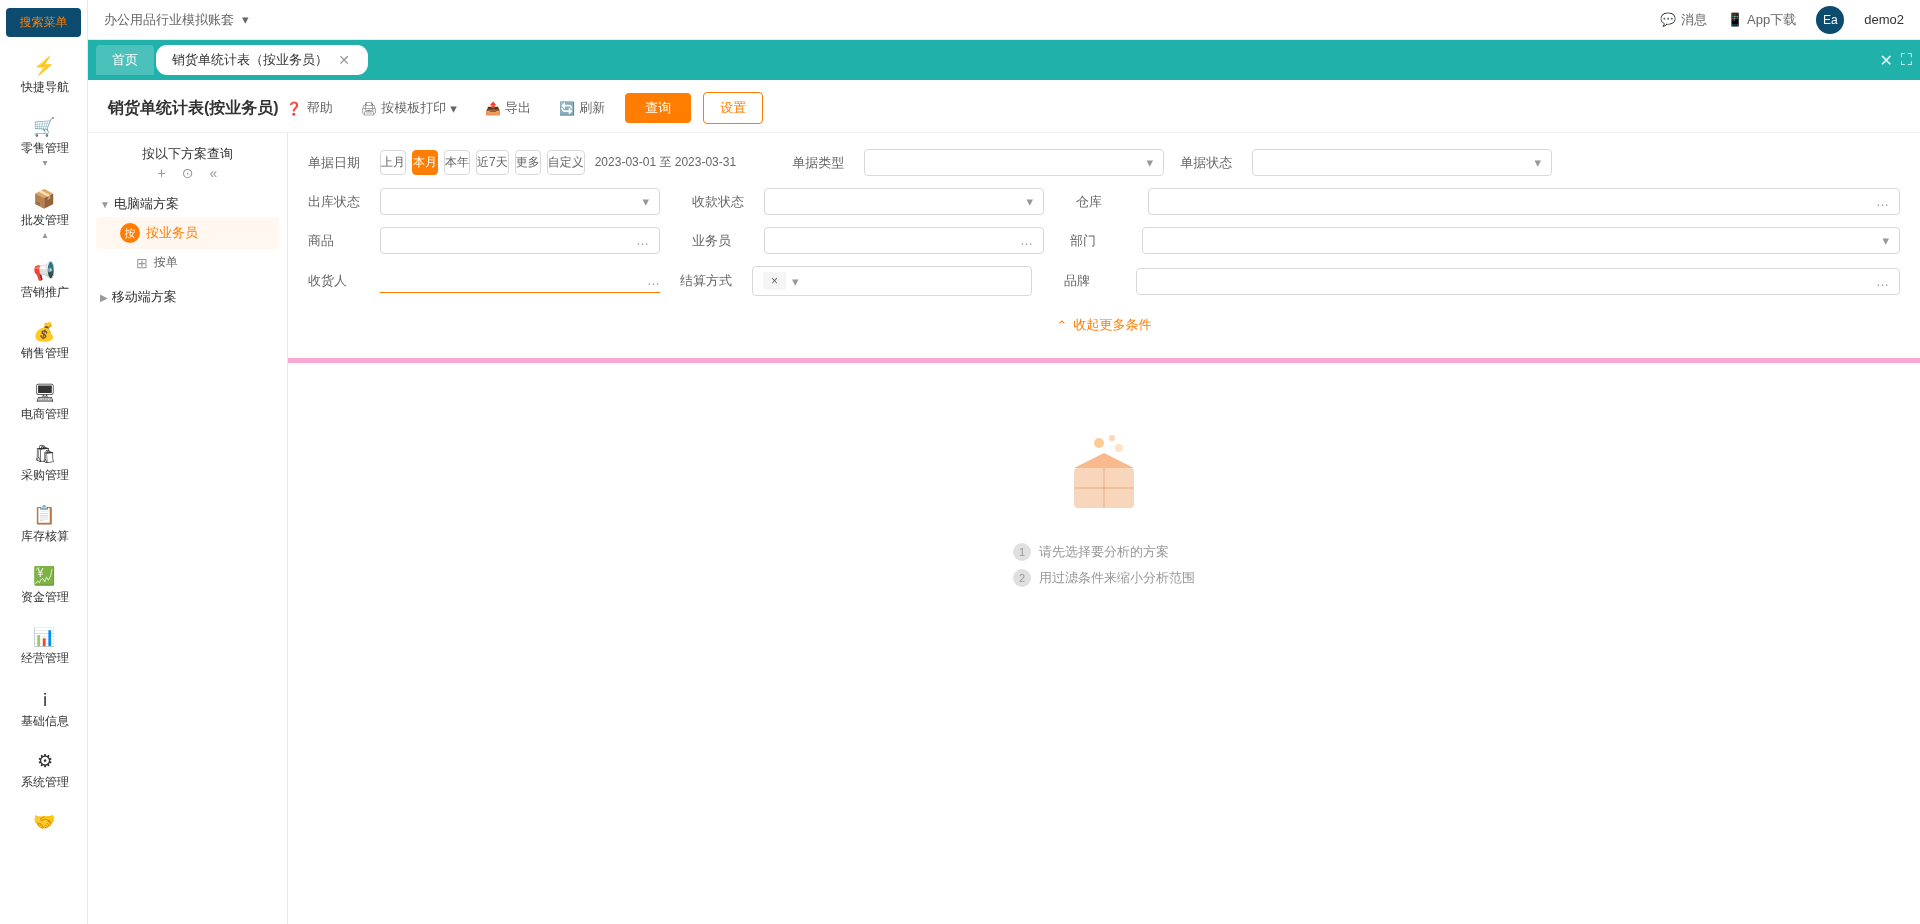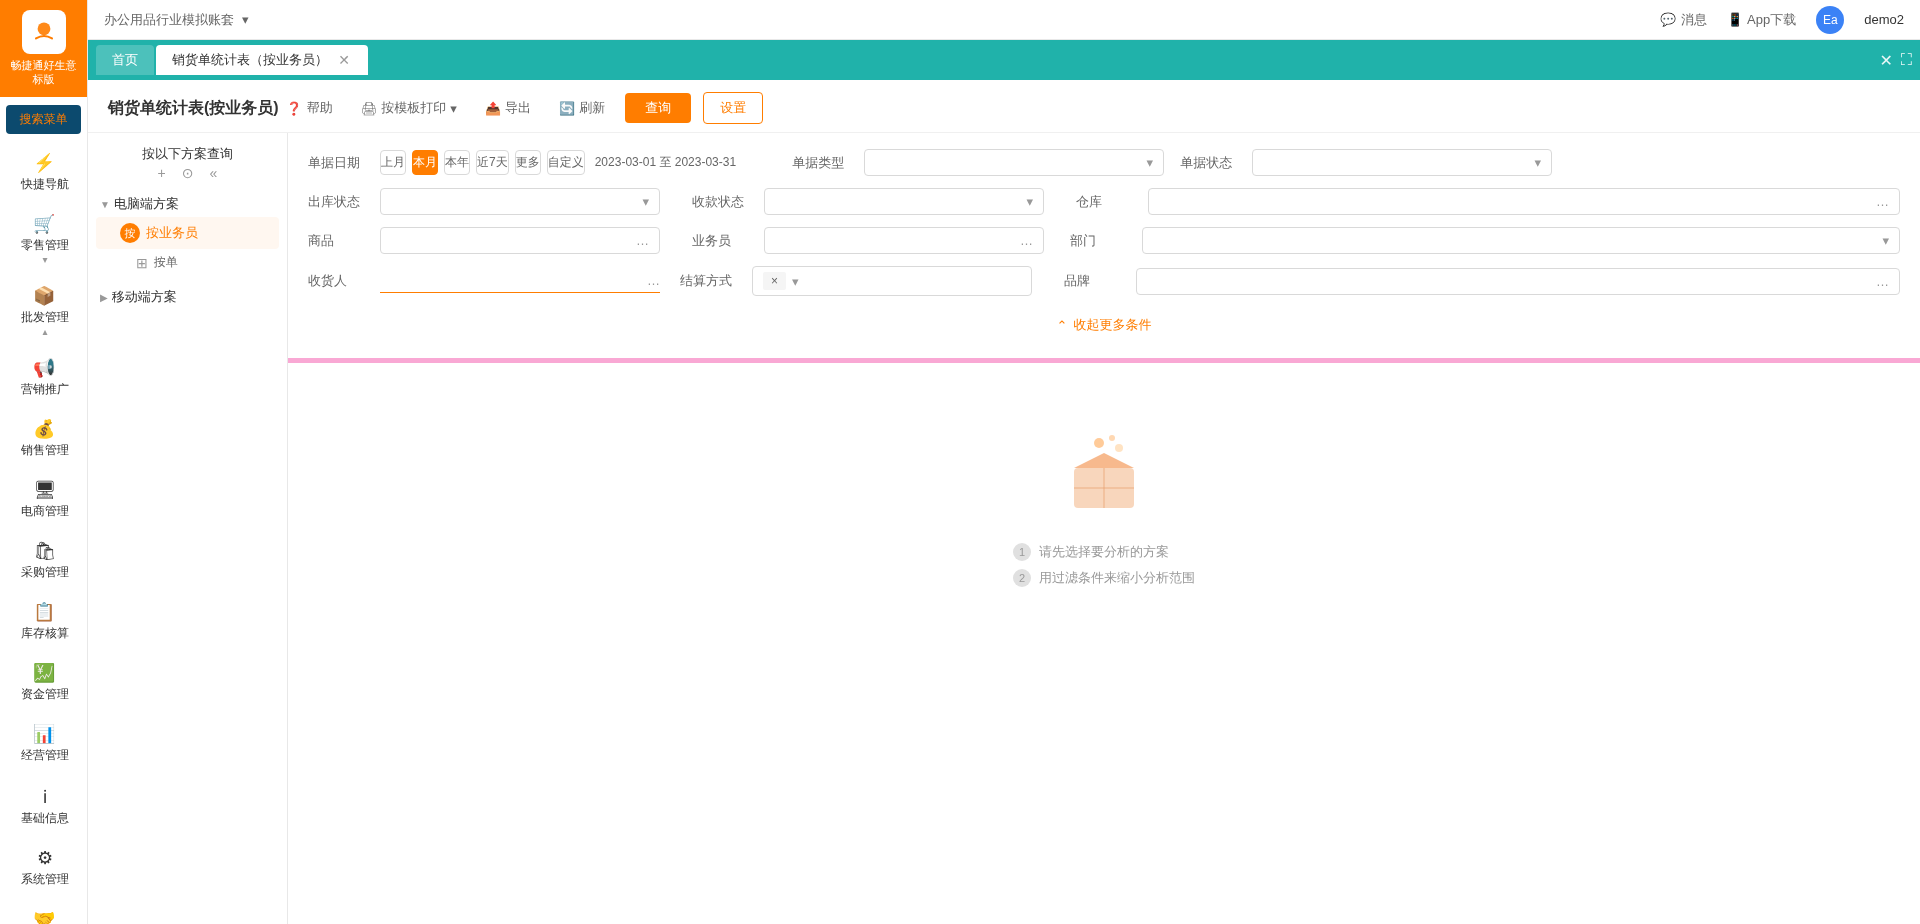--- a/index.html
+++ b/index.html
@@ -18,27 +18,27 @@
     .sidebar-nav-item .nav-icon { font-size: 18px; margin-bottom: 2px; }
 
     
     .main-area { flex: 1; display: flex; flex-direction: column; overflow: hidden; }
 
     
     .top-header { height: 40px; background: #fff; border-bottom: 1px solid #e8e8e8; display: flex; align-items: center; justify-content: space-between; padding: 0 16px; flex-shrink: 0; }
     .header-left { display: flex; align-items: center; gap: 8px; color: #666; font-size: 13px; cursor: pointer; }
     .header-right { display: flex; align-items: center; gap: 20px; }
     .header-icon-btn { display: flex; align-items: center; gap: 4px; color: #666; font-size: 13px; cursor: pointer; background: none; border: none; }
-    .avatar { width: 28px; height: 28px; border-radius: 50%; background: #3b82f6; display: flex; align-items: center; justify-content: center; color: #fff; font-size: 12px; overflow: hidden; }
+    .avatar { width: 28px; height: 28px; border-radius: 50%; background: #0c4a6e; display: flex; align-items: center; justify-content: center; color: #fff; font-size: 12px; overflow: hidden; }
 
     
     .tab-bar { height: 40px; background: #20b2aa; display: flex; align-items: center; padding: 0 8px; gap: 2px; flex-shrink: 0; }
     .tab-item { height: 30px; padding: 0 16px; border-radius: 4px 4px 0 0; display: flex; align-items: center; gap: 8px; font-size: 13px; cursor: pointer; }
     .tab-item.home { background: rgba(255,255,255,0.2); color: #fff; }
-    .tab-item.active { background: #fff; color: #333; }
+    .tab-item.active { background: #fff; color: #333; border-radius: 11px; }
     .tab-close { width: 16px; height: 16px; display: flex; align-items: center; justify-content: center; border-radius: 50%; cursor: pointer; color: #999; font-size: 14px; }
     .tab-bar-right { margin-left: auto; display: flex; gap: 8px; }
     .tab-bar-icon { color: rgba(255,255,255,0.9); cursor: pointer; font-size: 16px; background: none; border: none; }
 
     
     .page-content { flex: 1; overflow: auto; background: #f5f5f5; }
     .page-inner { background: #fff; margin: 0; min-height: 100%; }
 
     
     .page-title-bar { padding: 12px 20px 8px; display: flex; align-items: center; background: #fff; border-bottom: 1px solid #f0f0f0; }
@@ -91,31 +91,20 @@
 
     
     ::-webkit-scrollbar { width: 6px; height: 6px; }
     ::-webkit-scrollbar-track { background: #f5f5f5; }
     ::-webkit-scrollbar-thumb { background: #ccc; border-radius: 3px; }
   </style>
 </head>
 <body>
 
 <div class="sidebar">
-  <div class="logo-area">
-    <div class="logo-icon">
-      <svg viewBox="0 0 40 40" fill="none">
-        <rect width="40" height="40" rx="8" fill="#fff"></rect>
-        <circle cx="20" cy="16" r="8" fill="#ff7d00" opacity="0.9"></circle>
-        <path d="M10 28 Q20 22 30 28" stroke="#ff7d00" stroke-width="2.5" fill="none" stroke-linecap="round"></path>
-      </svg>
-    </div>
-    <div class="logo-text">畅捷通好生意
-标版</div>
-  </div>
 
   <div class="sidebar-search">
     <button class="sidebar-search-btn">搜索菜单</button>
   </div>
 
   <div class="sidebar-nav-section">
     <div class="sidebar-nav-item">
       <span class="nav-icon">⚡</span>
       <span>快捷导航</span>
     </div>

